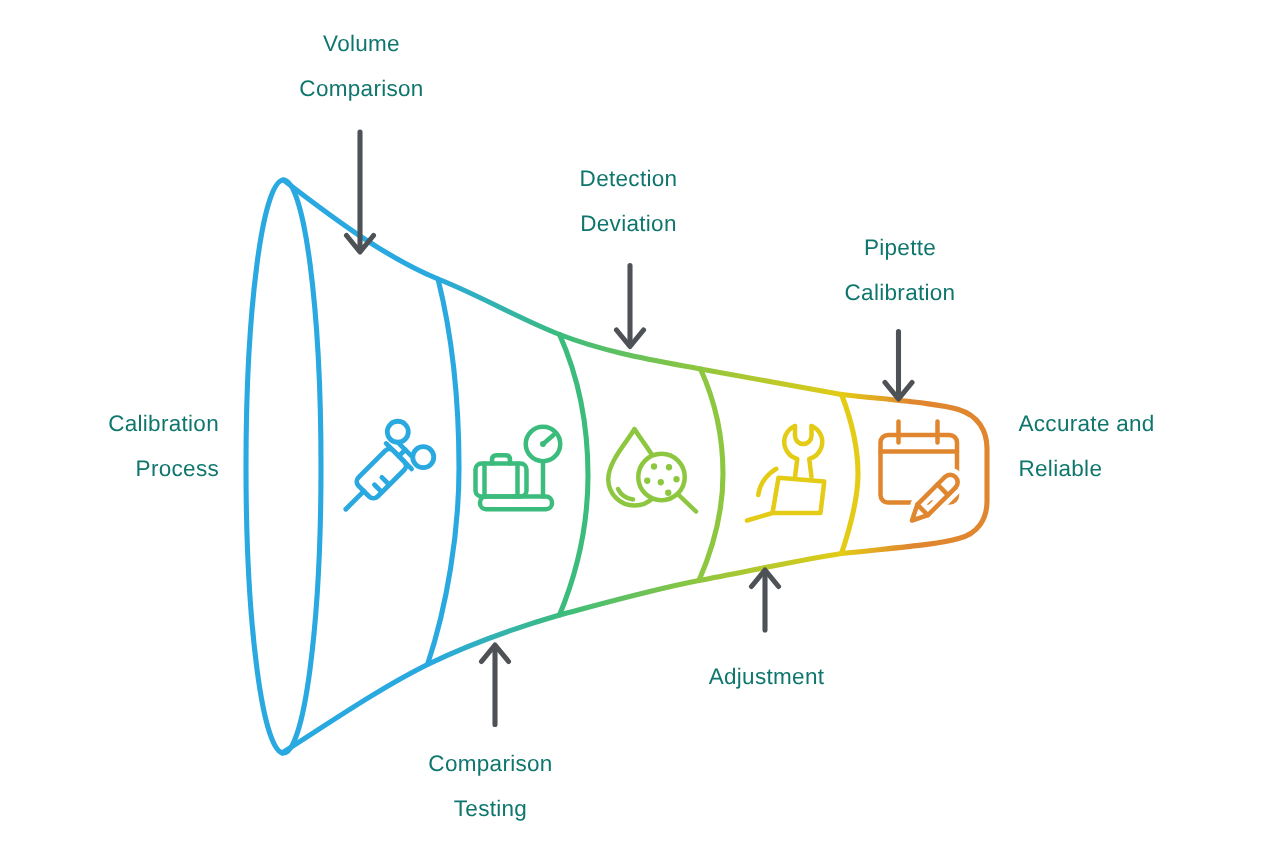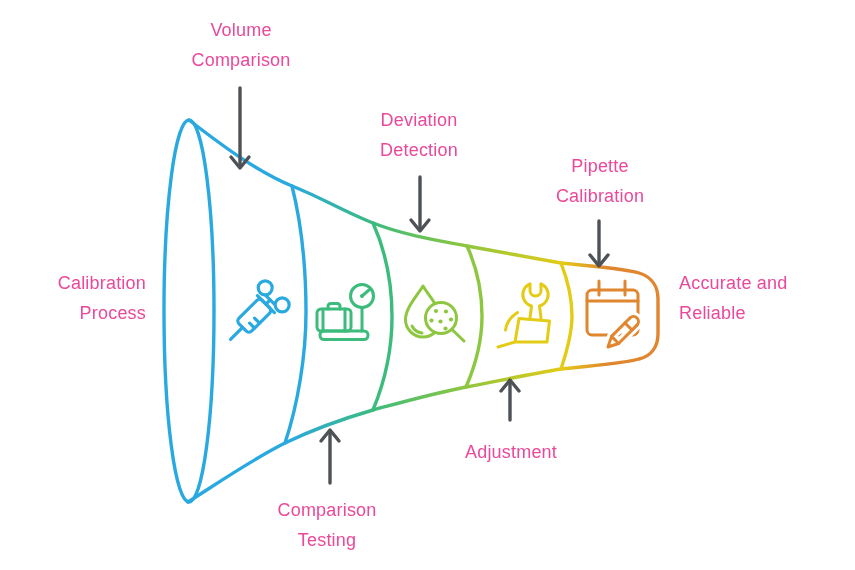--- a/index.html
+++ b/index.html
@@ -2,21 +2,21 @@
 <html><head>
 <meta charset="utf-8">
 <style>
   html,body{margin:0;padding:0;background:#fff;}
   .canvas{
     position:relative;width:855px;height:570px;background:#fff;overflow:hidden;
     font-family:"Liberation Sans","DejaVu Sans",sans-serif;
   }
   .canvas svg{position:absolute;left:0;top:0;}
   .lbl{
-    position:absolute;color:#ec4899;font-size:18px;line-height:30px;
+    position:absolute;color:#0f766e;font-size:15px;line-height:30px;
     font-weight:500;letter-spacing:.2px;text-align:center;
   }
   .lbl span{display:block;}
   .lbl.align-right{text-align:right;}
   .lbl.align-left{text-align:left;}
 </style>
 </head>
 <body>
 
 <div class="canvas">
@@ -133,22 +133,22 @@
       </g>
     </g>
   </svg>
 
   <div class="lbl" style="left:131px;top:15px;width:220px;">
     <span>Volume</span>
     <span>Comparison</span>
   </div>
 
   <div class="lbl" style="left:319px;top:105px;width:200px;">
+    <span>Detection</span>
     <span>Deviation</span>
-    <span>Detection</span>
   </div>
 
   <div class="lbl" style="left:500px;top:151px;width:200px;">
     <span>Pipette</span>
     <span>Calibration</span>
   </div>
 
   <div class="lbl align-right" style="left:10px;top:268px;width:136px;">
     <span>Calibration</span>
     <span>Process</span>

